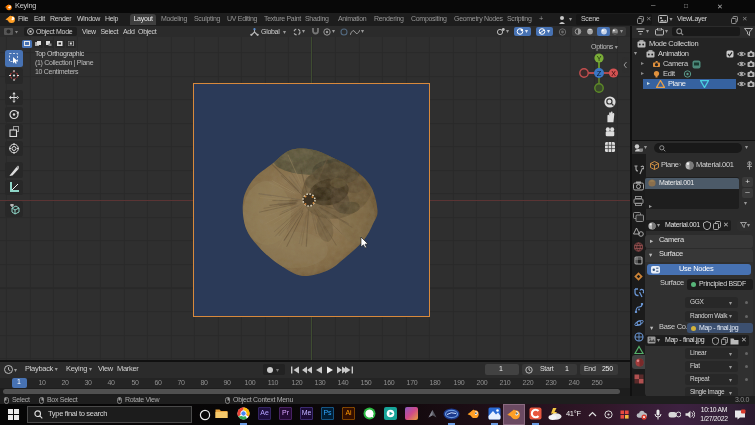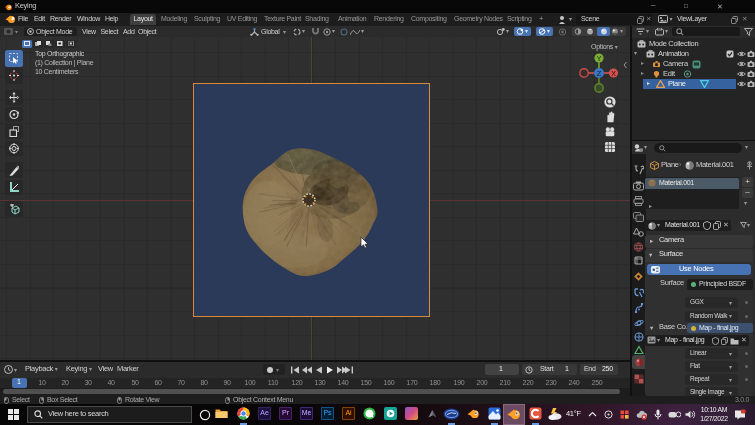--- a/index.html
+++ b/index.html
@@ -1012,21 +1012,21 @@
         <rect x="6" y="6" width="5" height="5" fill="#e8e8e8"></rect>
       </svg>
     </div>
 <div class="abs" style="left:27px;top:405.5px;width:165px;height:17.5px;background:#1c1c1c;border:1px solid #4a4a4a;"></div>
 <div class="abs" style="left:34px;top:409.5px;width:9px;height:9px;">
       <svg width="9" height="9">
         <circle cx="3.7" cy="3.7" r="2.8" fill="none" stroke="#e0e0e0" stroke-width="1.1"></circle>
         <line x1="5.8" y1="5.8" x2="8.3" y2="8.3" stroke="#e0e0e0" stroke-width="1.1"></line>
       </svg>
     </div>
-<div class="tx" style="left:48px;top:410px;font-size:7.5px;color:#d8d8d8;">View here to search</div>
+<div class="tx" style="left:48px;top:410px;font-size:7.5px;color:#d8d8d8;">Type final to search</div>
 <div class="abs" style="left:199px;top:408.5px;width:12px;height:12px;">
       <svg width="12" height="12">
         <circle cx="6" cy="6" r="4.6" fill="none" stroke="#e8e8e8" stroke-width="1.2"></circle>
       </svg>
     </div>
 <div class="abs" style="left:215px;top:407px;width:13px;height:13px;">
       <svg width="13" height="13">
         <path d="M0.5 2.5 h4 l1.5 1.5 h6.5 v7 h-12 Z" fill="#e8a33d"></path>
         <path d="M0.5 5 h12 v6 h-12 Z" fill="#f5c96b"></path>
       </svg>

